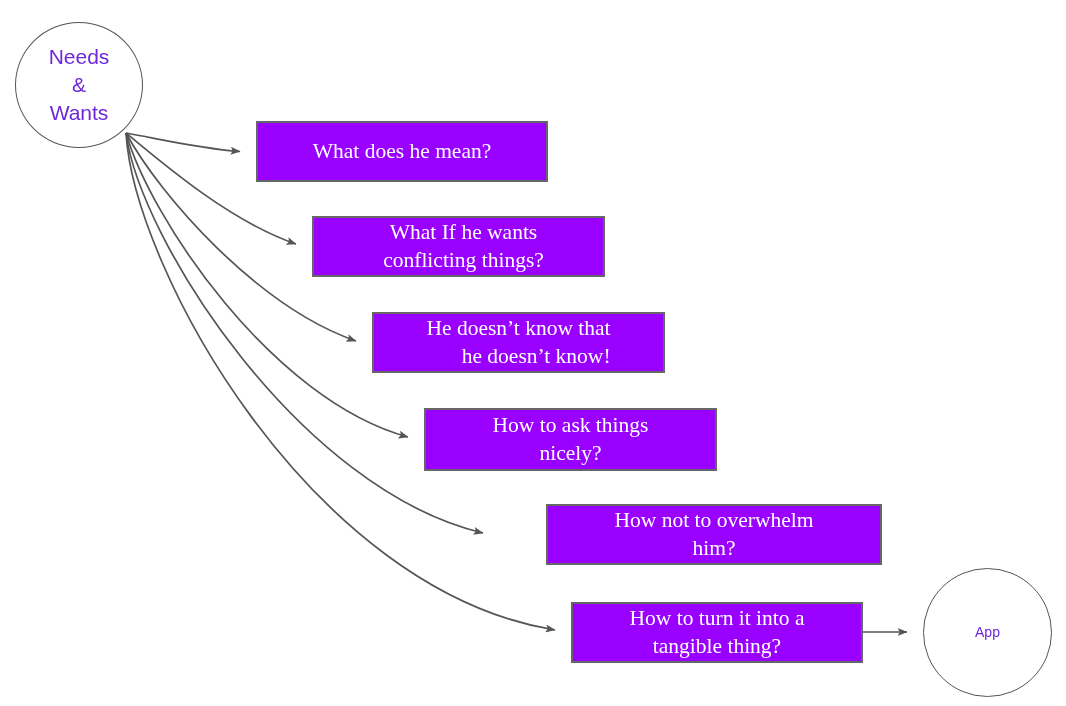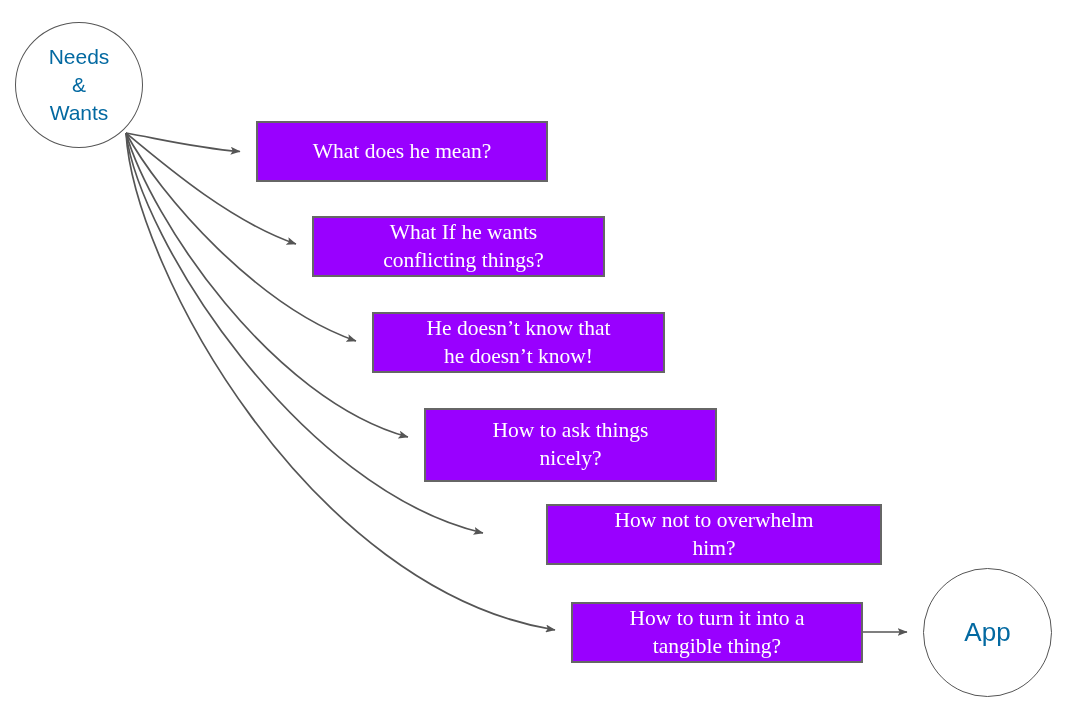--- a/index.html
+++ b/index.html
@@ -29,21 +29,21 @@
   .node-circle {
     position: absolute;
     border-radius: 50%;
     background: #ffffff;
     border: 1.6px solid #555555;
     box-sizing: border-box;
     display: flex;
     align-items: center;
     justify-content: center;
     text-align: center;
-    color: #0369a1;
+    color: #6d28d9;
     font-size: 21px;
     line-height: 1.33;
     white-space: pre-line;
   }
   .node-box {
     position: absolute;
     background: #9900ff;
     border: 2px solid #666666;
     box-sizing: border-box;
     display: flex;
@@ -82,27 +82,27 @@
 
   <div class="node-circle" style="left: 15px; top: 22px; width: 128px; height: 126px; white-space: pre-line;">Needs
 &amp;
 Wants</div>
 
   <div class="node-box" style="left: 256px; top: 121px; width: 292px; height: 61px; white-space: pre-line;">What does he mean?</div>
 
   <div class="node-box" style="left: 312px; top: 216px; width: 293px; height: 61px; white-space: pre-line; padding-left: 16px;">What If he wants
 conflicting things?</div>
 
-  <div class="node-box" style="left: 372px; top: 312px; width: 293px; height: 61px; white-space: pre-line;">He doesn’t know that
+  <div class="node-box" style="left: 372px; top: 312px; width: 293px; height: 61px; white-space: pre-line; text-align: right;">He doesn’t know that
 he doesn’t know!</div>
 
-  <div class="node-box" style="left: 424px; top: 408px; width: 293px; height: 74px; white-space: pre-line;">How to ask things
+  <div class="node-box" style="left: 424px; top: 408px; width: 293px; height: 63px; white-space: pre-line;">How to ask things
 nicely?</div>
 
   <div class="node-box" style="left: 499px; top: 504px; width: 336px; height: 61px; white-space: pre-line; margin-left: 47px;">How not to overwhelm
 him?</div>
 
   <div class="node-box" style="left: 571px; top: 602px; width: 292px; height: 61px; white-space: pre-line; text-align: center;">How to turn it into a
 tangible thing?</div>
 
-  <div class="node-circle" style="left: 923px; top: 568px; width: 129px; height: 129px; font-size: 26px; white-space: pre-line;">App</div>
+  <div class="node-circle" style="left: 923px; top: 568px; width: 129px; height: 129px; font-size: 14px; white-space: pre-line;">App</div>
 
 </div>
 
 </body></html>

